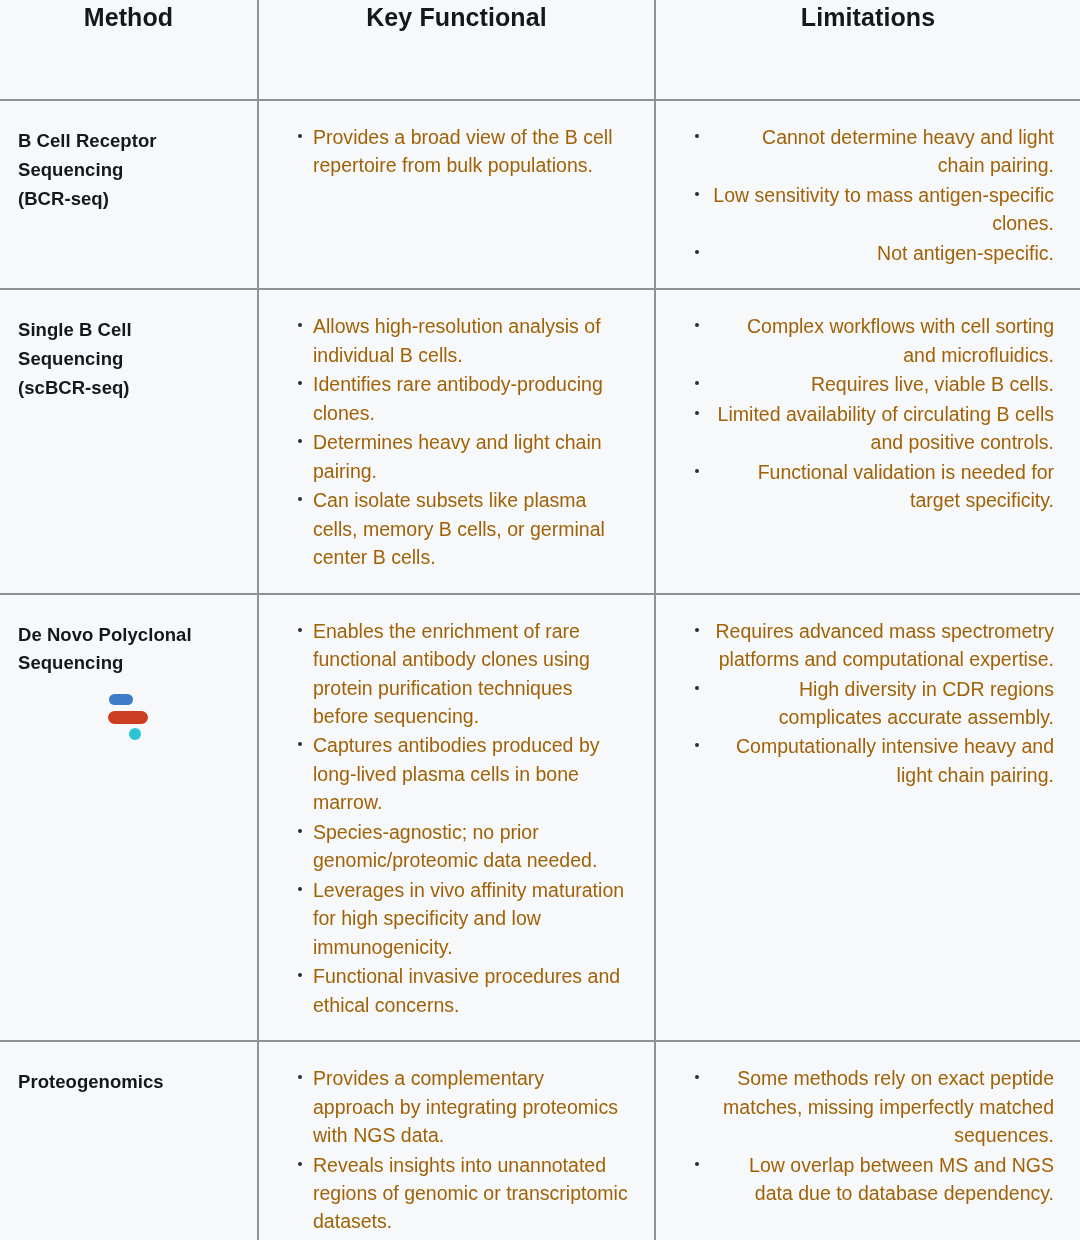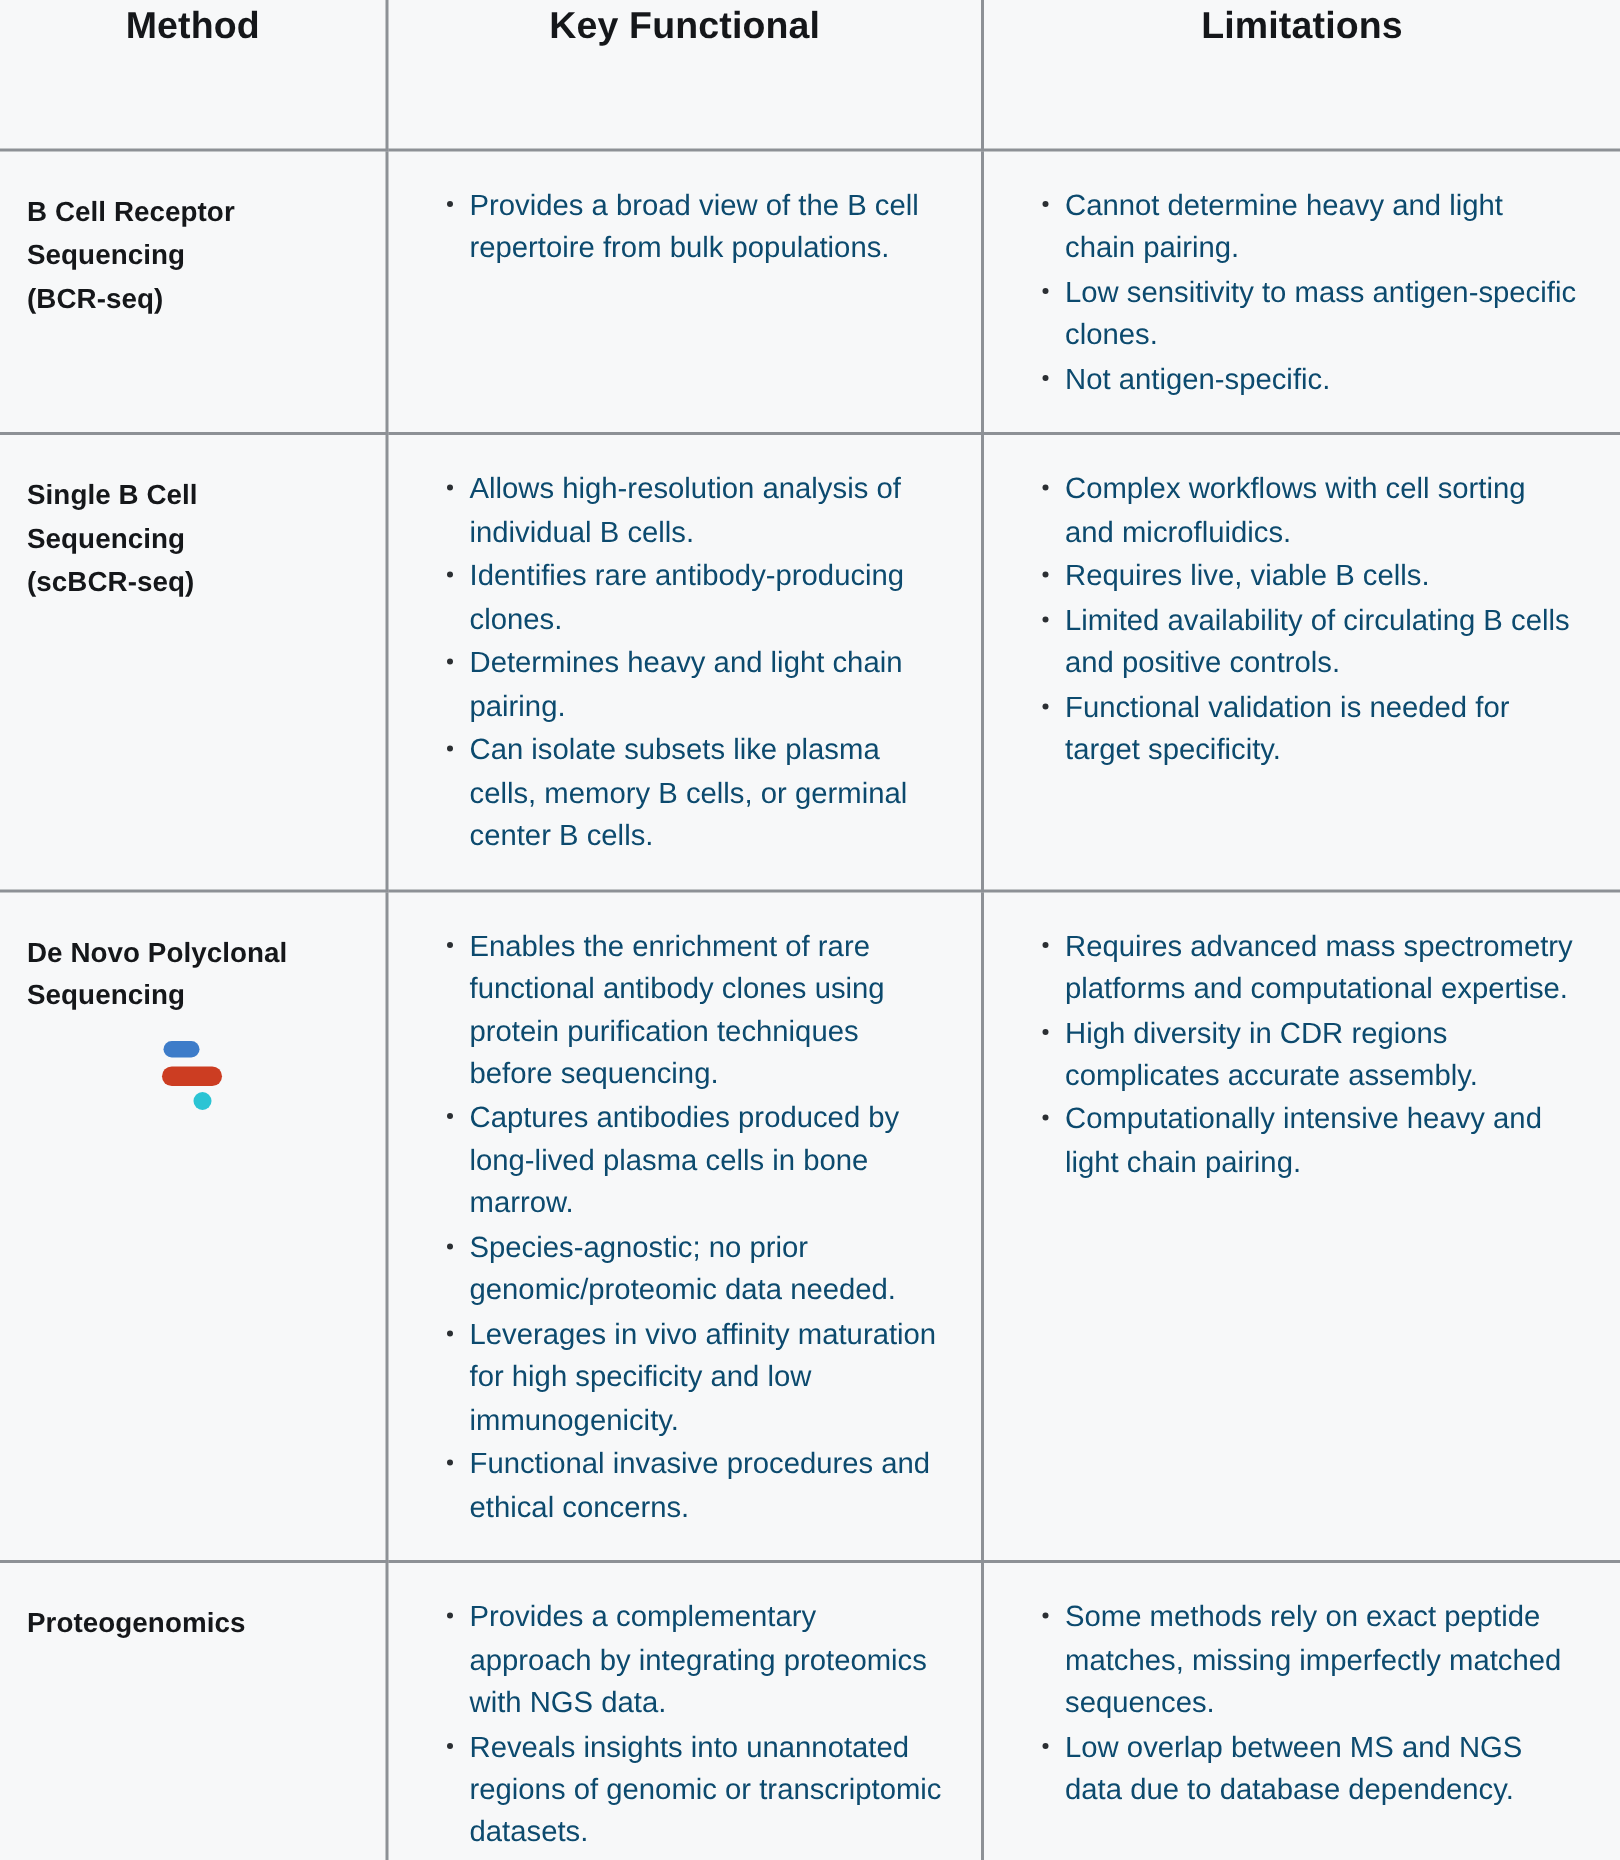--- a/index.html
+++ b/index.html
@@ -47,21 +47,21 @@
   }
   th.hcell.last { border-right: none; }
 
   
   td.cell {
     border-bottom: 2px solid #8d9196;
     border-right: 2px solid #8d9196;
     vertical-align: top;
     background: #f7f8f9;
   }
-  td.cell.last { border-right: none; }
+  td.cell.last { border-right: none; text-align: right; }
 
   td.method-cell {
     vertical-align: top;
     padding: 26px 18px 20px 18px;
   }
 
   .method-name {
     font-size: 18.5px;
     font-weight: bold;
     line-height: 1.56;
@@ -75,21 +75,21 @@
 
   ul.bullets {
     margin: 0;
     padding: 0 0 0 20px;
     list-style: none;
   }
   ul.bullets li {
     position: relative;
     font-size: 19.5px;
     line-height: 1.46;
-    color: #0c4a6e;
+    color: #a16207;
     margin: 0 0 1px 0;
     padding: 0;
     letter-spacing: 0.01px;
   }
   ul.bullets li::before {
     content: "";
     position: absolute;
     left: -15px;
     top: 11px;
     width: 4px;

